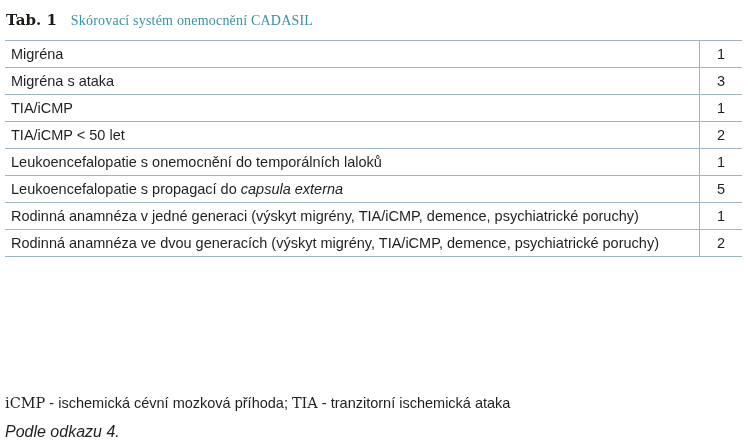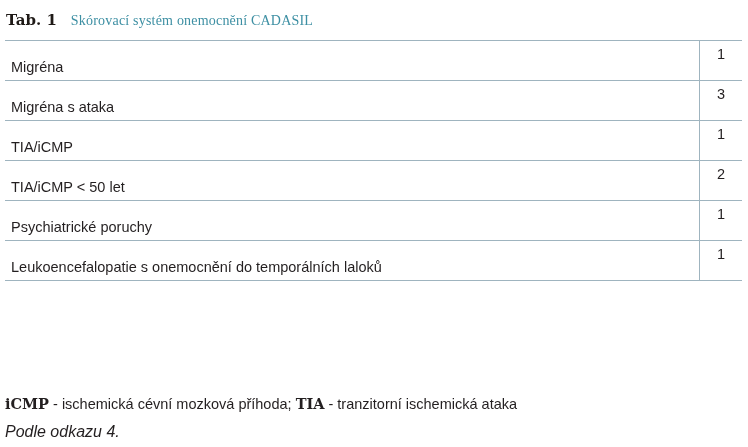--- a/index.html
+++ b/index.html
@@ -3,25 +3,25 @@
   <meta charset="utf-8">
   <style>
     html, body { margin: 0; padding: 0; background: #ffffff; }
     body { width: 748px; height: 447px; position: relative; overflow: hidden;
            font-family: "DejaVu Serif", "Liberation Serif", serif; color: #231f20; }
     .caption { position: absolute; left: 6px; top: 7px; height: 22px; display: flex; align-items: flex-end; white-space: nowrap; }
     .tab-label { font-family: "DejaVu Serif", serif; font-weight: bold; font-size: 15px; color: #1f1a17; margin-right: 14px; }
     .tab-title { font-family: "Liberation Serif", serif; font-size: 14px; color: #3d8fa3; letter-spacing: 0.2px; }
     table.scores { position: absolute; left: 5px; top: 40px; width: 737px; border-collapse: collapse; }
     table.scores td { border-top: 1px solid #9fb4bf; border-bottom: 1px solid #9fb4bf; font-family: "Liberation Sans", sans-serif; font-size: 14.5px; line-height: 19px; color: #231f20; vertical-align: top; }
-    td.item { padding: 17px 6px 3px 6px; width: 681px; }
+    td.item { padding: 4px 6px 3px 6px; width: 681px; }
     td.score { padding: 4px 0 3px 0; text-align: center; border-left: 1px solid #9fb4bf; width: 42px; }
     .it { font-style: italic; }
     .footnote { position: absolute; left: 5px; top: 395px; font-family: "Liberation Sans", sans-serif; font-size: 14.5px; color: #231f20; white-space: nowrap; }
-    .footnote b { font-family: "DejaVu Serif", serif; font-weight: bold; }
+    .footnote b { font-family: "DejaVu Serif", serif; font-weight: normal; }
     .source { position: absolute; left: 5px; top: 423px; font-family: "Liberation Sans", sans-serif; font-size: 16px; font-style: italic; color: #231f20; white-space: nowrap; }
   </style>
 </head>
 <body>
 
 <div class="caption">
   <span class="tab-label">Tab. 1</span>
   <span class="tab-title">Skórovací systém onemocnění CADASIL</span>
 </div>
 
@@ -37,26 +37,34 @@
     </tr>
     <tr>
       <td class="item">TIA/iCMP</td>
       <td class="score">1</td>
     </tr>
     <tr>
       <td class="item">TIA/iCMP &lt; 50 let</td>
       <td class="score">2</td>
     </tr>
     <tr>
-      <td class="item">Psychiatrické poruchy</td>
+      <td class="item">Leukoencefalopatie s onemocnění do temporálních laloků</td>
       <td class="score">1</td>
     </tr>
     <tr>
-      <td class="item">Leukoencefalopatie s onemocnění do temporálních laloků</td>
+      <td class="item"><span>Leukoencefalopatie s propagací do </span><span class="it">capsula externa</span></td>
+      <td class="score">5</td>
+    </tr>
+    <tr>
+      <td class="item">Rodinná anamnéza v jedné generaci (výskyt migrény, TIA/iCMP, demence, psychiatrické poruchy)</td>
       <td class="score">1</td>
+    </tr>
+    <tr>
+      <td class="item">Rodinná anamnéza ve dvou generacích (výskyt migrény, TIA/iCMP, demence, psychiatrické poruchy)</td>
+      <td class="score">2</td>
     </tr>
   </tbody>
 </table>
 
 <div class="footnote">
   <b>iCMP</b><span> - ischemická cévní mozková příhoda; </span><b>TIA</b><span> - tranzitorní ischemická ataka</span>
 </div>
 
 <div class="source">Podle odkazu 4.</div>
 

